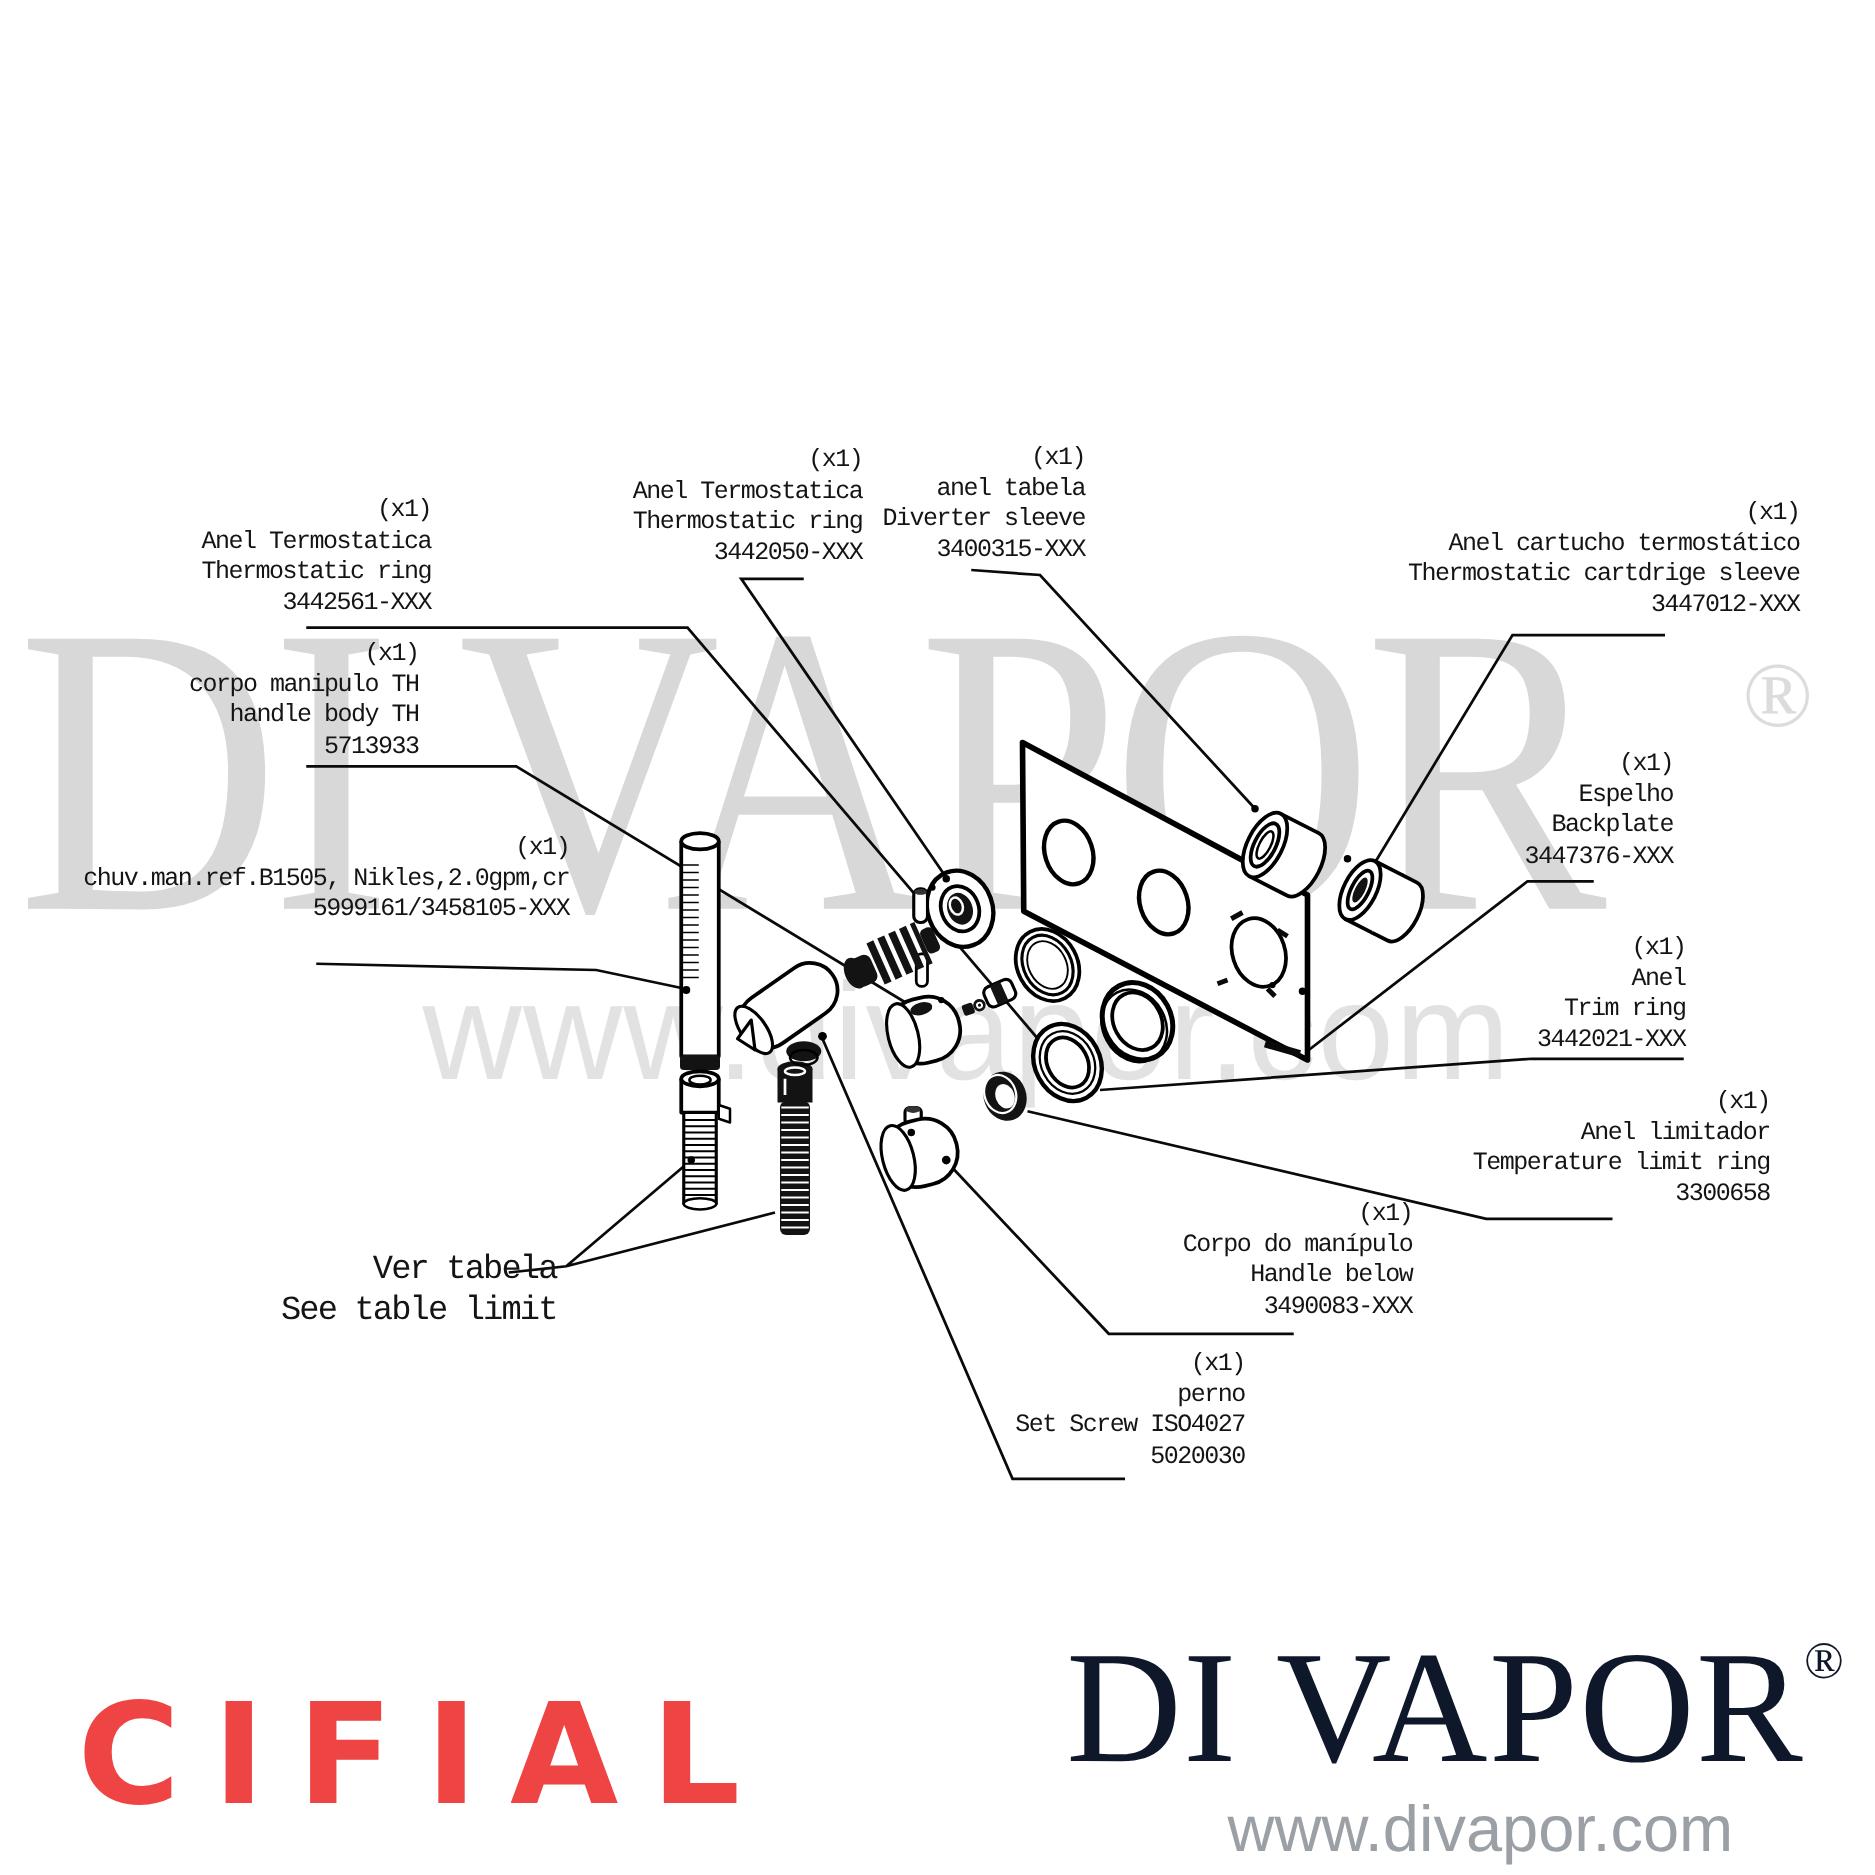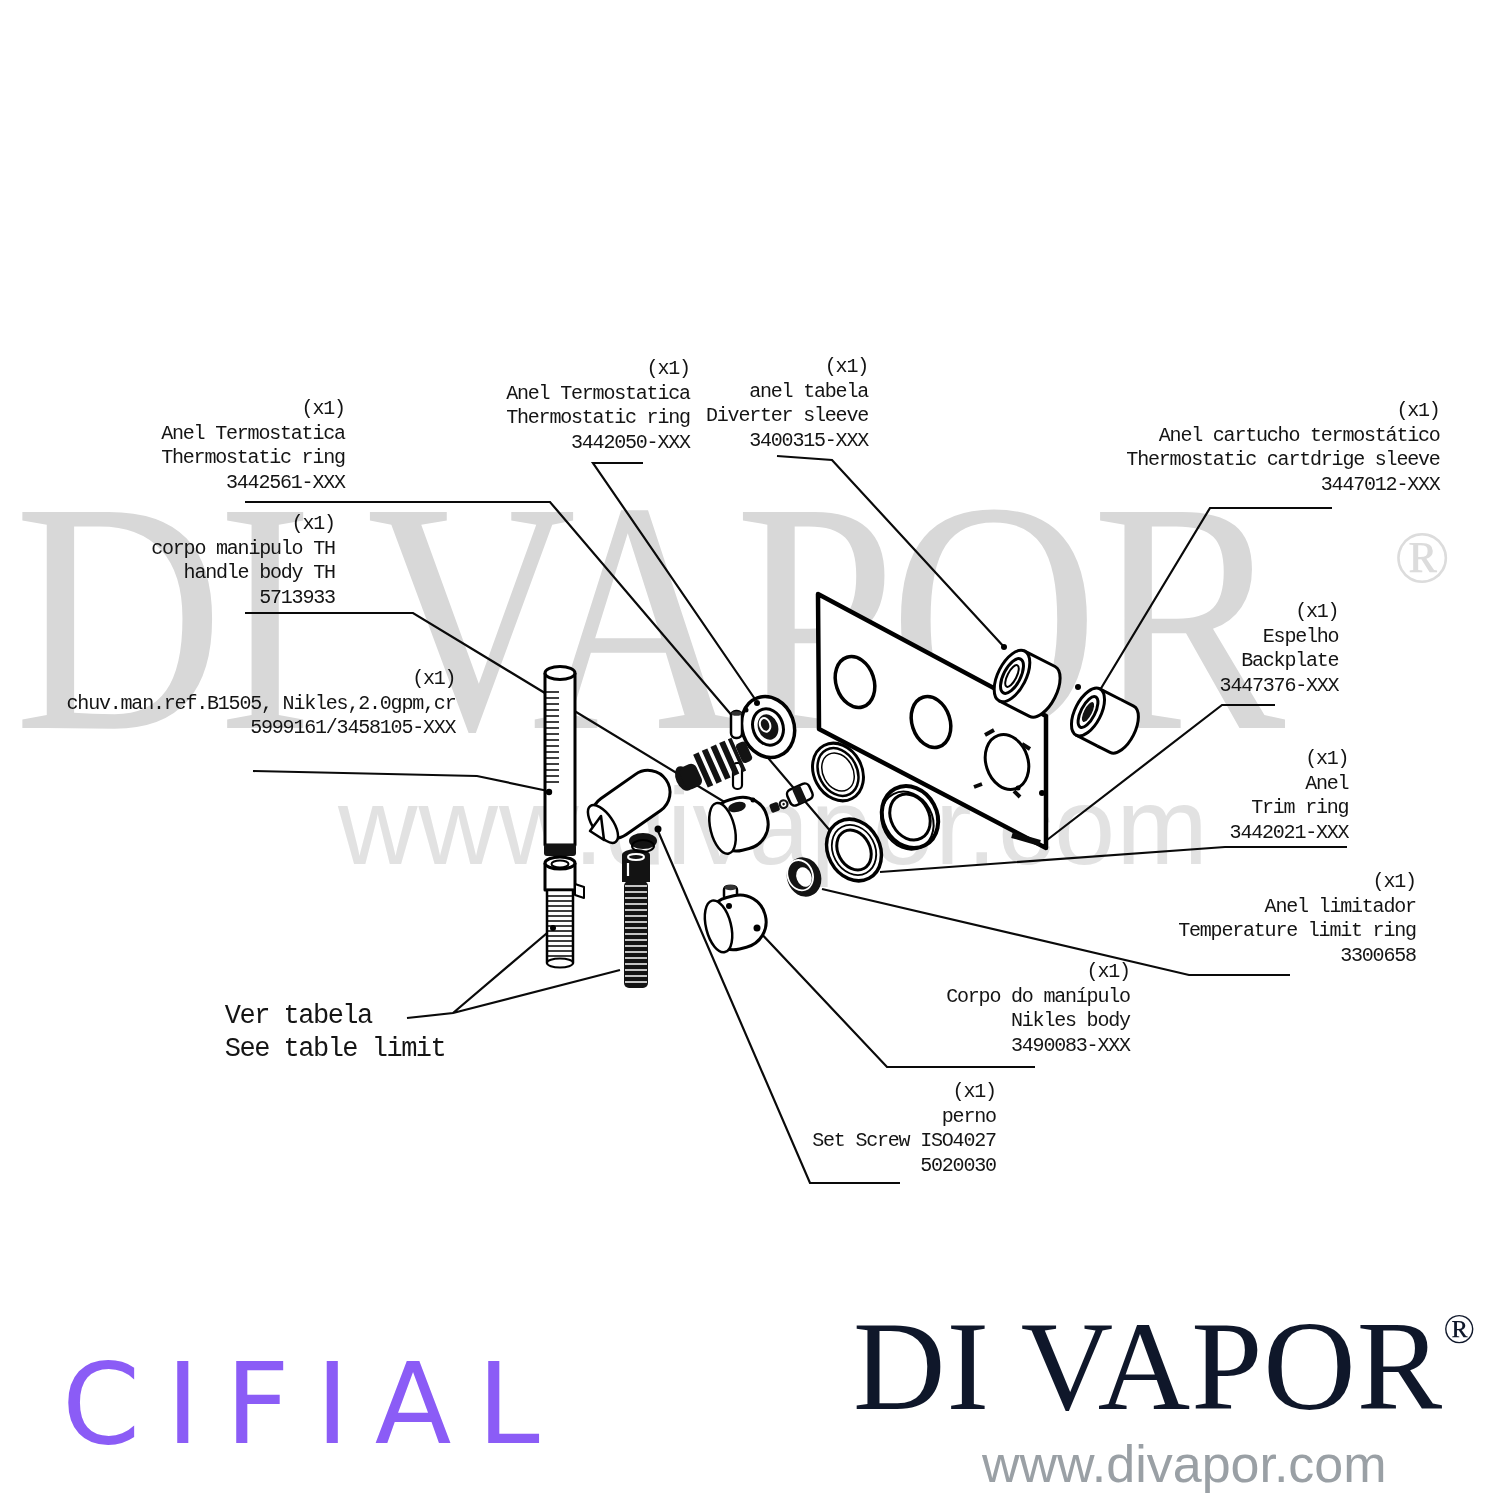--- a/index.html
+++ b/index.html
@@ -11,33 +11,33 @@
             transform:scaleX(.88);transform-origin:left top;}
   .wm-reg{position:absolute;left:1394px;top:520px;font-family:"Liberation Serif",serif;
           font-size:74px;line-height:1;color:#dcdcdc;}
   .wm-url{position:absolute;left:338px;top:760px;font-family:"Liberation Sans",sans-serif;
           font-size:110px;line-height:1.2;color:#e2e2e2;letter-spacing:1px;}
   
   .callout{position:absolute;transform:translateX(-50%);text-align:right;
            font:20px/24.5px "Liberation Mono",monospace;letter-spacing:-1.2px;
            color:#141414;white-space:nowrap;}
   .callout span{display:block;}
-  .note{position:absolute;transform:translateX(-50%);text-align:left;
+  .note{position:absolute;transform:translateX(-50%);text-align:right;
         font:27px/33px "Liberation Mono",monospace;letter-spacing:-1.5px;color:#141414;
         white-space:nowrap;}
   .note span{display:block;}
   
   svg.diagram{position:absolute;left:0;top:0;}
   .ln{fill:none;stroke:#0a0a0a;stroke-width:2.2px;}
   .pt{fill:#fff;stroke:#000;stroke-width:3px;stroke-linejoin:round;}
   .dk{fill:#131313;stroke:none;}
   .dot{fill:#000;stroke:none;}
   
   .cifial{position:absolute;left:62px;top:1348px;font-family:"DejaVu Sans",sans-serif;
-          font-weight:normal;font-size:112px;line-height:1;color:#8b5cf6;letter-spacing:26px;}
+          font-weight:bold;font-size:112px;line-height:1;color:#ef4444;letter-spacing:26px;}
   .dv{position:absolute;left:853px;top:1302px;font-family:"Liberation Serif",serif;
       font-size:128px;line-height:1;color:#0f172a;letter-spacing:1px;white-space:nowrap;}
   .dv .reg{font-size:42px;vertical-align:top;line-height:1;position:relative;top:6px;}
   .dv-url{position:absolute;left:982px;top:1436px;font-family:"Liberation Sans",sans-serif;
           font-size:52px;line-height:1.1;color:#9aa0a5;}
 </style>
 </head>
 <body>
 
 <div class="stage">
@@ -260,21 +260,21 @@
   </div>
   <div class="callout" style="left:1297px;top:870px">
     <span>(x1)</span>
     <span>Anel limitador</span>
     <span>Temperature limit ring</span>
     <span>3300658</span>
   </div>
   <div class="callout" style="left:1038px;top:960px">
     <span>(x1)</span>
     <span>Corpo do manípulo</span>
-    <span>Nikles body</span>
+    <span>Handle below</span>
     <span>3490083-XXX</span>
   </div>
   <div class="callout" style="left:904px;top:1080px">
     <span>(x1)</span>
     <span>perno</span>
     <span>Set Screw ISO4027</span>
     <span>5020030</span>
   </div>
 
   <div class="note" style="left:335px;top:1000px">

